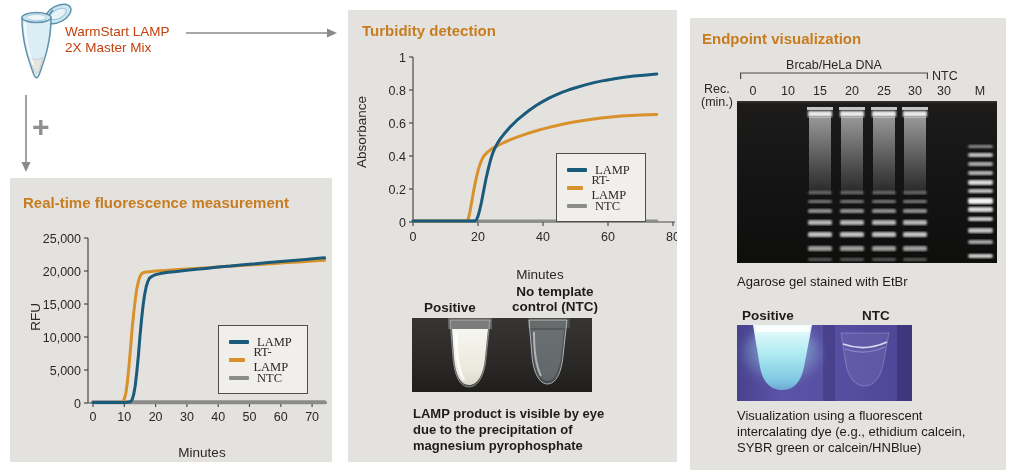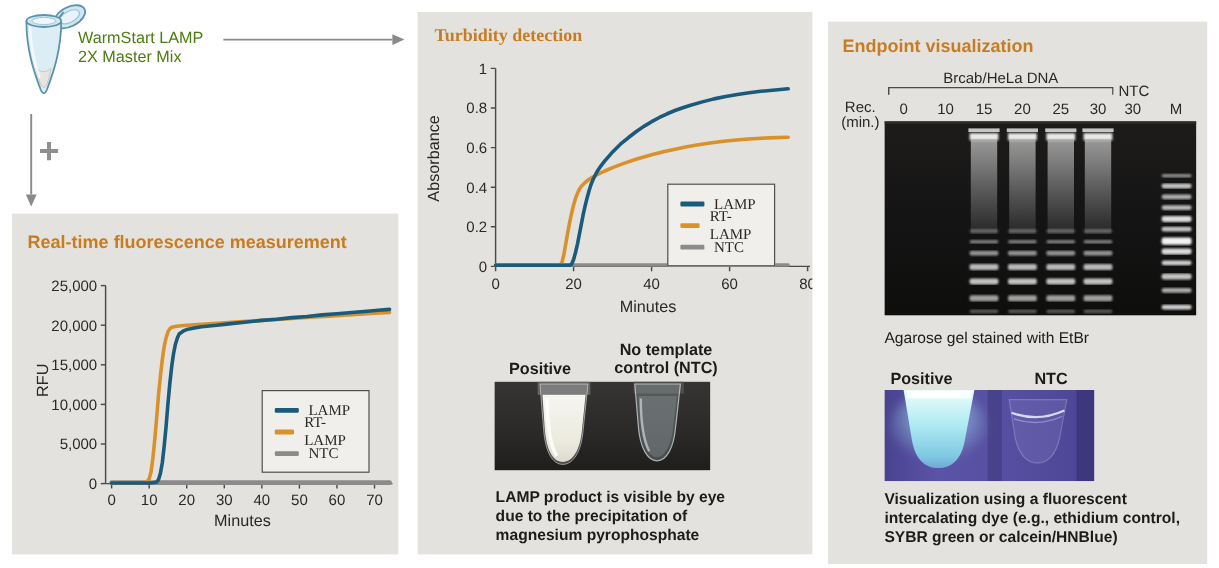--- a/index.html
+++ b/index.html
@@ -1,24 +1,24 @@
 <!DOCTYPE html>
 <html><head>
 <meta charset="utf-8">
 <style>
   html,body{margin:0;padding:0;background:#ffffff;}
   #figure{position:relative;width:1016px;height:473px;background:#ffffff;
     font-family:"Liberation Sans",sans-serif;color:#2b2827;overflow:hidden;}
   .panel{position:absolute;background:#e4e2df;}
   .panel-title{position:absolute;font-size:15px;font-weight:bold;color:#c77c20;white-space:nowrap;}
   .abs{position:absolute;}
-  .flow-text{position:absolute;font-size:13.5px;line-height:16px;color:#4d7c0f;}
+  .flow-text{position:absolute;font-size:13.5px;line-height:16px;color:#c2410c;}
   .plus{position:absolute;font-size:30px;font-weight:bold;color:#8f8f8f;line-height:26px;}
   .ylab{position:absolute;font-size:13.5px;color:#2b2827;writing-mode:vertical-rl;transform:rotate(180deg);}
-  .xlab{position:absolute;font-size:13.5px;color:#2b2827;text-align:center;}
+  .xlab{position:absolute;font-size:13.5px;color:#2b2827;text-align:center;margin-top:19px;}
   .legend{position:absolute;background:#f0efec;border:1px solid #4d4d4d;padding:7px 10px 6px 10px;font-family:Liberation Serif, serif;}
   .legend-row{display:flex;align-items:center;height:18px;}
   .legend-row .sw{display:inline-block;width:20px;height:3.5px;margin-right:8px;border-radius:1px;}
   .legend-row .lg-label{font-size:12.5px;color:#2b2827;}
   .tick-svg{position:absolute;left:0;top:0;}
   .axis{stroke:#4a4a4a;stroke-width:1.2;}
   text.tick{font-family:"Liberation Sans",sans-serif;font-size:12.5px;fill:#2b2827;}
   .bold-label{position:absolute;font-size:13.5px;font-weight:bold;color:#1e1c1b;}
   .caption{position:absolute;font-size:13px;line-height:16px;color:#1e1c1b;}
   .lane-label{position:absolute;font-size:12.5px;color:#2b2827;transform:translateX(-50%);}
@@ -107,21 +107,21 @@
         <span class="lg-label">RT-LAMP</span>
       </div>
       <div class="legend-row">
         <span class="sw" style="background: rgb(139, 139, 139);"></span>
         <span class="lg-label">NTC</span>
       </div>
     </div>
   </div>
 
   <div class="panel" style="left:348px;top:10px;width:329px;height:452px;">
-    <div class="panel-title" style="left:14px;top:12px;font-family:Liberation Serif, serif;">Turbidity detection</div>
+    <div class="panel-title" style="left:14px;top:12px;">Turbidity detection</div>
     <svg id="chart-turb" class="tick-svg" width="329" height="262">
         <line x1="65" y1="47" x2="65" y2="212" class="axis"></line>
         <line x1="65" y1="212" x2="327" y2="212" class="axis"></line>
         <line x1="61" y1="212" x2="65" y2="212" class="axis"></line>
         <text x="58" y="216.5" class="tick" text-anchor="end">0</text>
         <line x1="61" y1="179" x2="65" y2="179" class="axis"></line>
         <text x="58" y="183.5" class="tick" text-anchor="end">0.2</text>
         <line x1="61" y1="146" x2="65" y2="146" class="axis"></line>
         <text x="58" y="150.5" class="tick" text-anchor="end">0.4</text>
         <line x1="61" y1="113" x2="65" y2="113" class="axis"></line>
@@ -323,20 +323,20 @@
       <rect x="86" y="0" width="12" height="76" fill="rgba(25,20,70,0.22)"></rect>
       <rect x="160" y="0" width="15" height="76" fill="rgba(25,20,70,0.28)"></rect>
       <ellipse cx="45" cy="30" rx="40" ry="30" fill="url(#glowGrad)" filter="url(#b4)"></ellipse>
       <path d="M16,0 L75,0 L67,42 C64,58 56,65 45,65 C34,65 26,58 23,42 Z" fill="url(#cyanGrad)"></path>
       <rect x="19" y="1" width="53" height="6" fill="#ffffff" opacity="0.85"></rect>
       <path d="M104,8 L152,8 L146,40 C143,54 136,61 127.5,61 C119,61 112,54 109,40 Z" fill="rgba(170,170,225,0.16)" stroke="rgba(205,205,245,0.3)" stroke-width="1"></path>
       <path d="M106,19 Q128,27 150,17" stroke="rgba(235,240,255,0.85)" stroke-width="1.8" fill="none"></path>
       <path d="M108,24 Q128,31 148,22" stroke="rgba(225,230,255,0.35)" stroke-width="1.2" fill="none"></path>
     </svg>
 
-    <div class="caption" style="left:47px;top:390px;width:266px;font-weight:bold;">
+    <div class="caption" style="left:47px;top:390px;width:266px;">
       <div>Visualization using a fluorescent</div>
-      <div>intercalating dye (e.g., ethidium control,</div>
+      <div>intercalating dye (e.g., ethidium calcein,</div>
       <div>SYBR green or calcein/HNBlue)</div>
     </div>
   </div>
 
 </div>
 
 </body></html>

